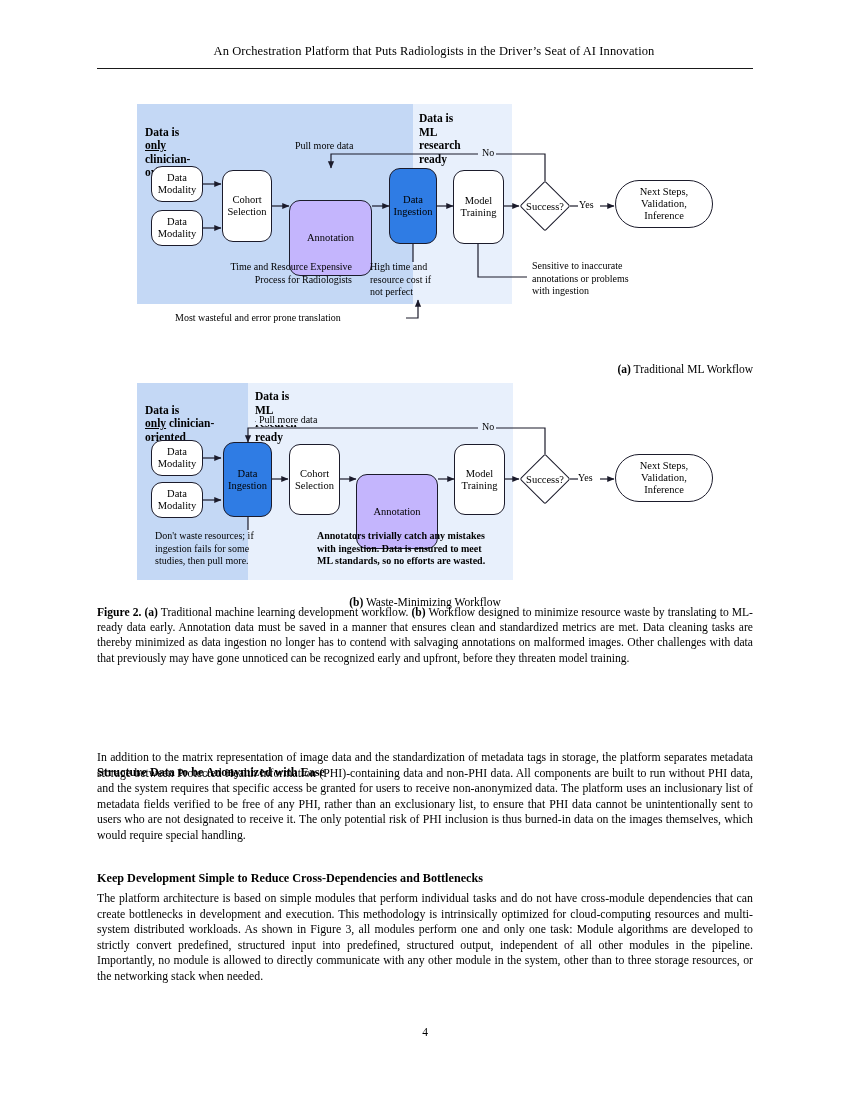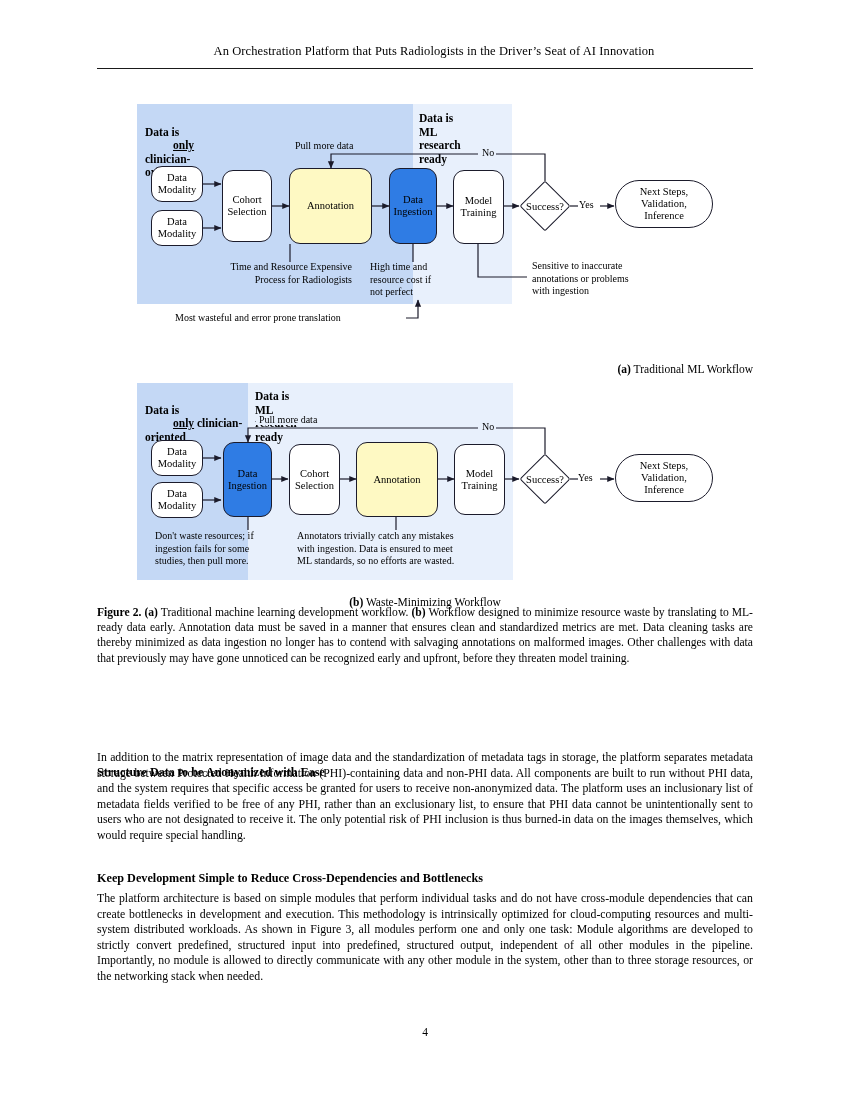--- a/index.html
+++ b/index.html
@@ -48,38 +48,38 @@
   .zone.dark  { background: #c4d8f5; }
   .zone.light { background: #e8f0fc; }
 
   .zone-label {
     position: absolute;
     font-weight: bold;
     font-size: 11.5px;
     line-height: 13.5px;
     white-space: pre-line;
   }
-  .zone-label u { text-decoration: underline; margin-left: 28px; }
+  .zone-label u { text-decoration: underline; }
 
   
   .node {
     position: absolute;
     box-sizing: border-box;
     border: 1.2px solid #1b1b2b;
     background: #ffffff;
     border-radius: 11px;
     display: flex;
     align-items: center;
     justify-content: center;
     text-align: center;
     font-size: 10.5px;
     line-height: 12px;
     white-space: pre-line;
   }
-  .node.mid  { background: #fef9c3; }
+  .node.mid  { background: #c4b5fd; margin-top: 32px; }
   .node.deep { background: #2f7ce4; }
   .node.pill { border-radius: 26px; }
 
   .diamond {
     position: absolute;
     box-sizing: border-box;
     border: 1.2px solid #1b1b2b;
     background: #ffffff;
     transform: rotate(45deg);
     border-radius: 2px;
@@ -309,21 +309,21 @@
   <div class="diamond" style="left:527px; top:461px; width:36px; height:36px;"></div>
   <div class="diamond-text" style="left:519px; top:469px; width:52px; height:20px;">Success?</div>
 
   <div class="node pill" style="left:615px; top:454px; width:98px; height:48px;">Next Steps,
 Validation,
 Inference</div>
 
   <div class="note" style="left:155px; top:530px; width:145px;">Don't waste resources; if
 ingestion fails for some
 studies, then pull more.</div>
-  <div class="note" style="left:297px; top:530px; width:215px;">Annotators trivially catch any mistakes
+  <div class="note" style="left:317px; top:530px; width:215px;font-weight:bold;">Annotators trivially catch any mistakes
 with ingestion. Data is ensured to meet
 ML standards, so no efforts are wasted.</div>
 
   <div class="subcaption" style="top:596px;">
     <b>(b)</b><span> Waste-Minimizing Workflow</span>
   </div>
 </div>
 
 <div id="figure-caption">
   <b>Figure 2.</b>

